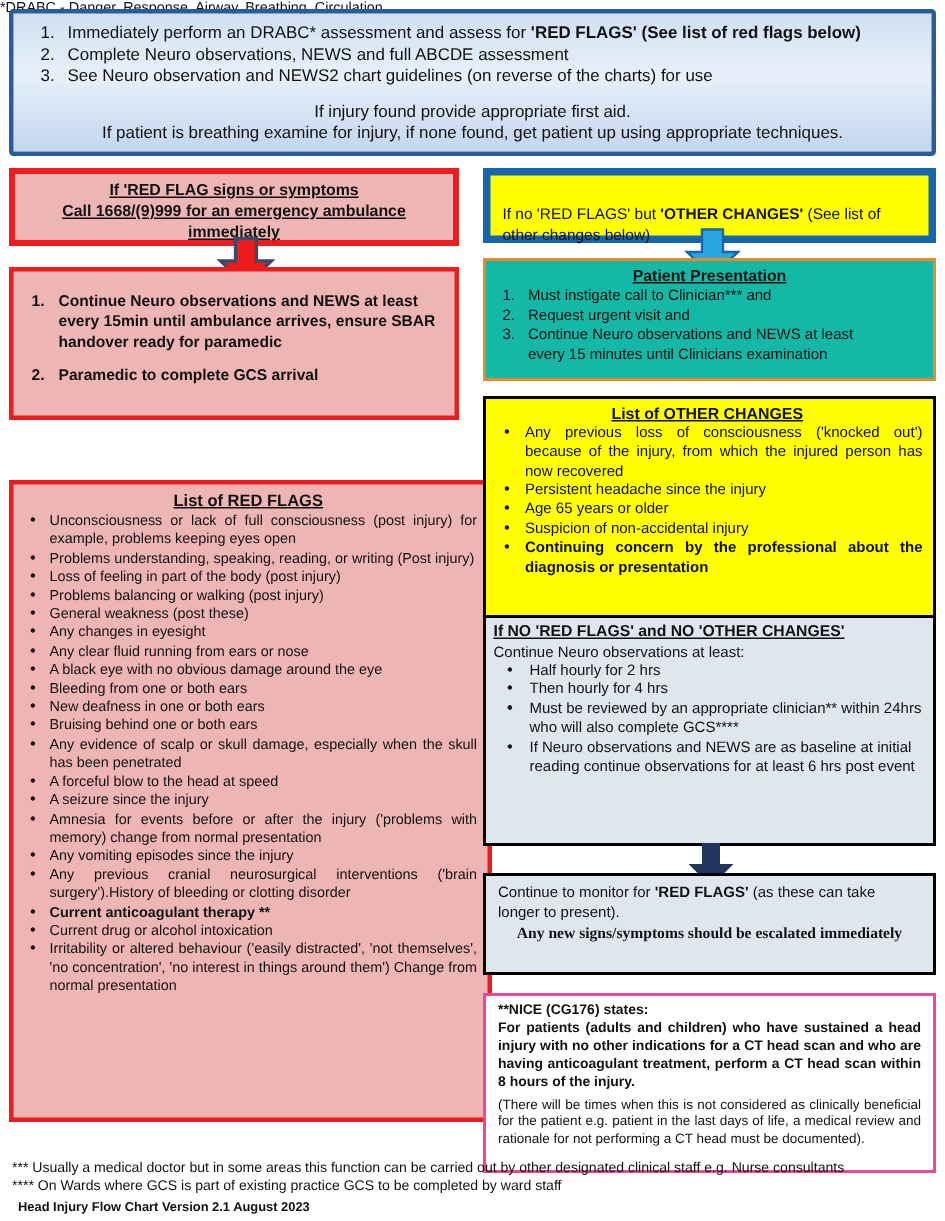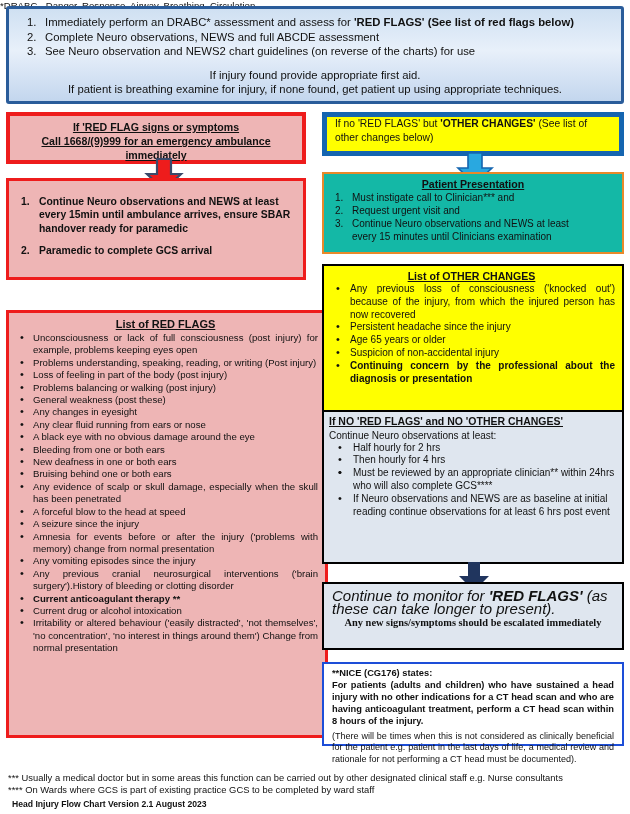--- a/index.html
+++ b/index.html
@@ -56,21 +56,21 @@
     background:#eeb5b5;
     padding:14px 8px 6px 8px;
   }
   #redflag-action-box li{
     font-size:10.4px;line-height:13.4px;font-weight:bold;
     padding-left:22px;position:relative;margin-bottom:9px;
   }
   #redflag-action-box li .n{position:absolute;left:4px;top:0;}
 
   #redflags-list-box{
-    left:6px;top:310px;width:322px;height:428px;
+    left:6px;top:320px;width:322px;height:428px;
     border:3px solid #ee1c1c;
     background:#eeb5b5;
     padding:4px 7px 4px 4px;
   }
   #redflags-list-box .hdr{
     text-align:center;font-size:11px;font-weight:bold;
     text-decoration:underline;line-height:14px;margin-bottom:1px;
   }
   #redflags-list-box li{
     font-size:9.6px;line-height:12.4px;
@@ -82,21 +82,21 @@
   #drabc-note{
     left:16px;top:748px;width:290px;
     font-size:9.6px;line-height:12.6px;text-align:justify;
   }
 
   
   #otherchanges-decision-box{
     left:322px;top:112px;width:302px;height:44px;
     border:5px solid #1565b0;
     background:#ffff00;
-    padding:0 8px;
+    padding:20px 8px;
   }
   #otherchanges-decision-box .ln{font-size:10.3px;line-height:13.6px;}
 
   #patient-presentation-box{
     left:322px;top:172px;width:302px;height:82px;
     border:2px solid #e8892a;
     background:#14b8a6;
     padding:3px 6px;
   }
   #patient-presentation-box .hdr{
@@ -141,26 +141,26 @@
     padding-left:24px;position:relative;
   }
   #no-flags-box li .bu{position:absolute;left:9px;top:-1px;font-size:11px;}
 
   #monitor-box{
     left:322px;top:582px;width:302px;height:68px;
     border:2px solid #000;
     background:#dfe6ef;
     padding:5px 8px;
   }
-  #monitor-box .l1{font-size:15px;line-height:13.4px;font-style:italic;}
+  #monitor-box .l1{font-size:10px;line-height:13.4px;}
   #monitor-box .l2{font-size:10.4px;line-height:13.6px;font-weight:bold;text-align:center;font-family:Liberation Serif, serif;}
 
   #nice-box{
-    left:322px;top:662px;width:302px;height:84px;
-    border:2px solid #1d4ed8;
+    left:322px;top:662px;width:302px;height:120px;
+    border:2px solid #ec4899;
     background:#ffffff;
     padding:4px 8px;
   }
   #nice-box .t{font-size:9.3px;line-height:11.9px;font-weight:bold;text-align:justify;}
   #nice-box .t2{font-size:9px;line-height:11.9px;text-align:justify;margin-top:3px;}
 
   
   #footer{
     position:absolute;left:8px;top:772px;width:616px;
   }

